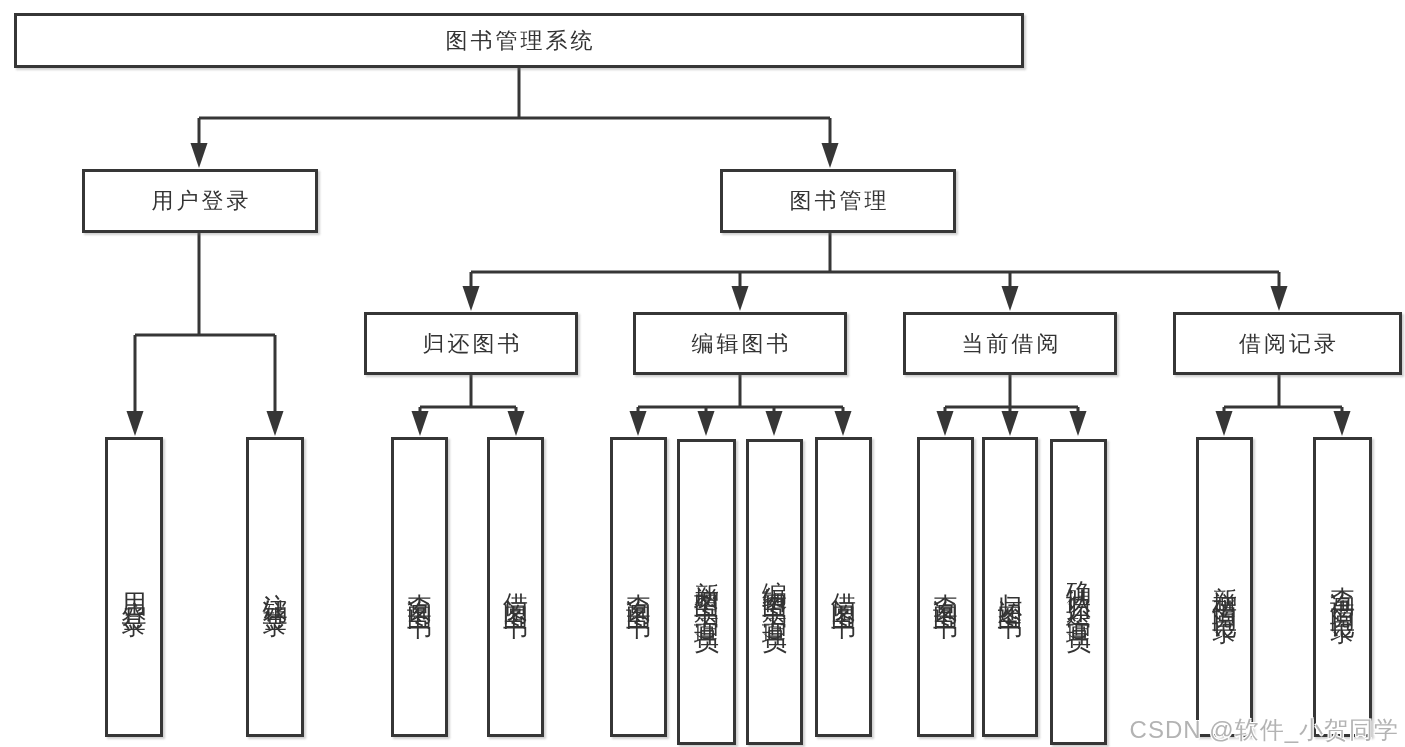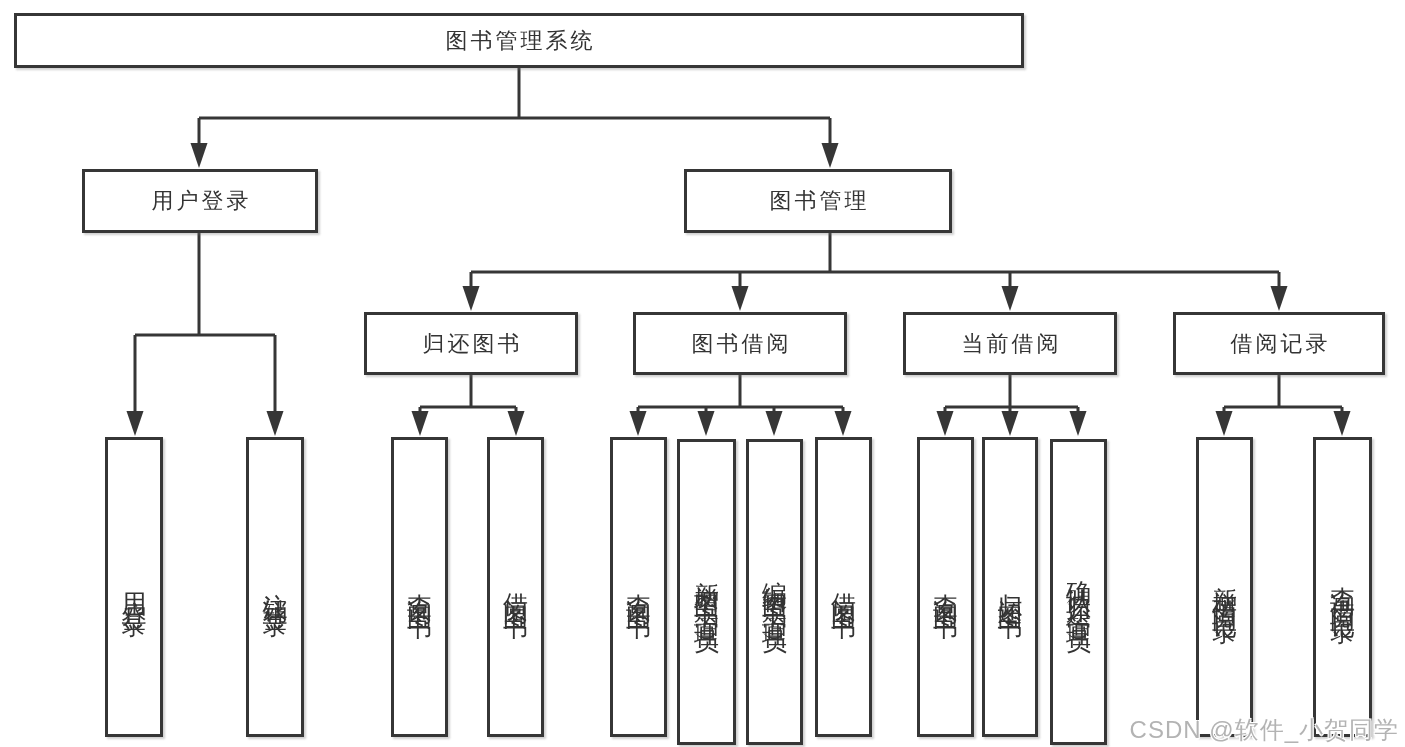--- a/index.html
+++ b/index.html
@@ -102,34 +102,34 @@
     </g>
   </svg>
 
   <div class="box root" style="left:14px; top:13px; width:1010px; height:55px;">
     <span class="hlabel">图书管理系统</span>
   </div>
 
   <div class="box" style="left:82px; top:169px; width:236px; height:64px;">
     <span class="hlabel">用户登录</span>
   </div>
-  <div class="box" style="left:684px; top:169px; width:268px; height:64px;">
+  <div class="box" style="left:720px; top:169px; width:236px; height:64px;">
     <span class="hlabel">图书管理</span>
   </div>
 
   <div class="box" style="left:364px; top:312px; width:214px; height:63px;">
     <span class="hlabel">归还图书</span>
   </div>
   <div class="box" style="left:633px; top:312px; width:214px; height:63px;">
-    <span class="hlabel">图书借阅</span>
+    <span class="hlabel">编辑图书</span>
   </div>
   <div class="box" style="left:903px; top:312px; width:214px; height:63px;font-family:Liberation Mono, monospace;">
     <span class="hlabel">当前借阅</span>
   </div>
-  <div class="box" style="left:1173px; top:312px; width:212px; height:63px;">
+  <div class="box" style="left:1173px; top:312px; width:229px; height:63px;">
     <span class="hlabel">借阅记录</span>
   </div>
 
   <div class="box" style="left:105px; top:437px; width:58px; height:300px;">
     <span class="vtext">用户登录</span>
   </div>
   <div class="box" style="left:246px; top:437px; width:58px; height:300px;">
     <span class="vtext">注销登录</span>
   </div>
 

